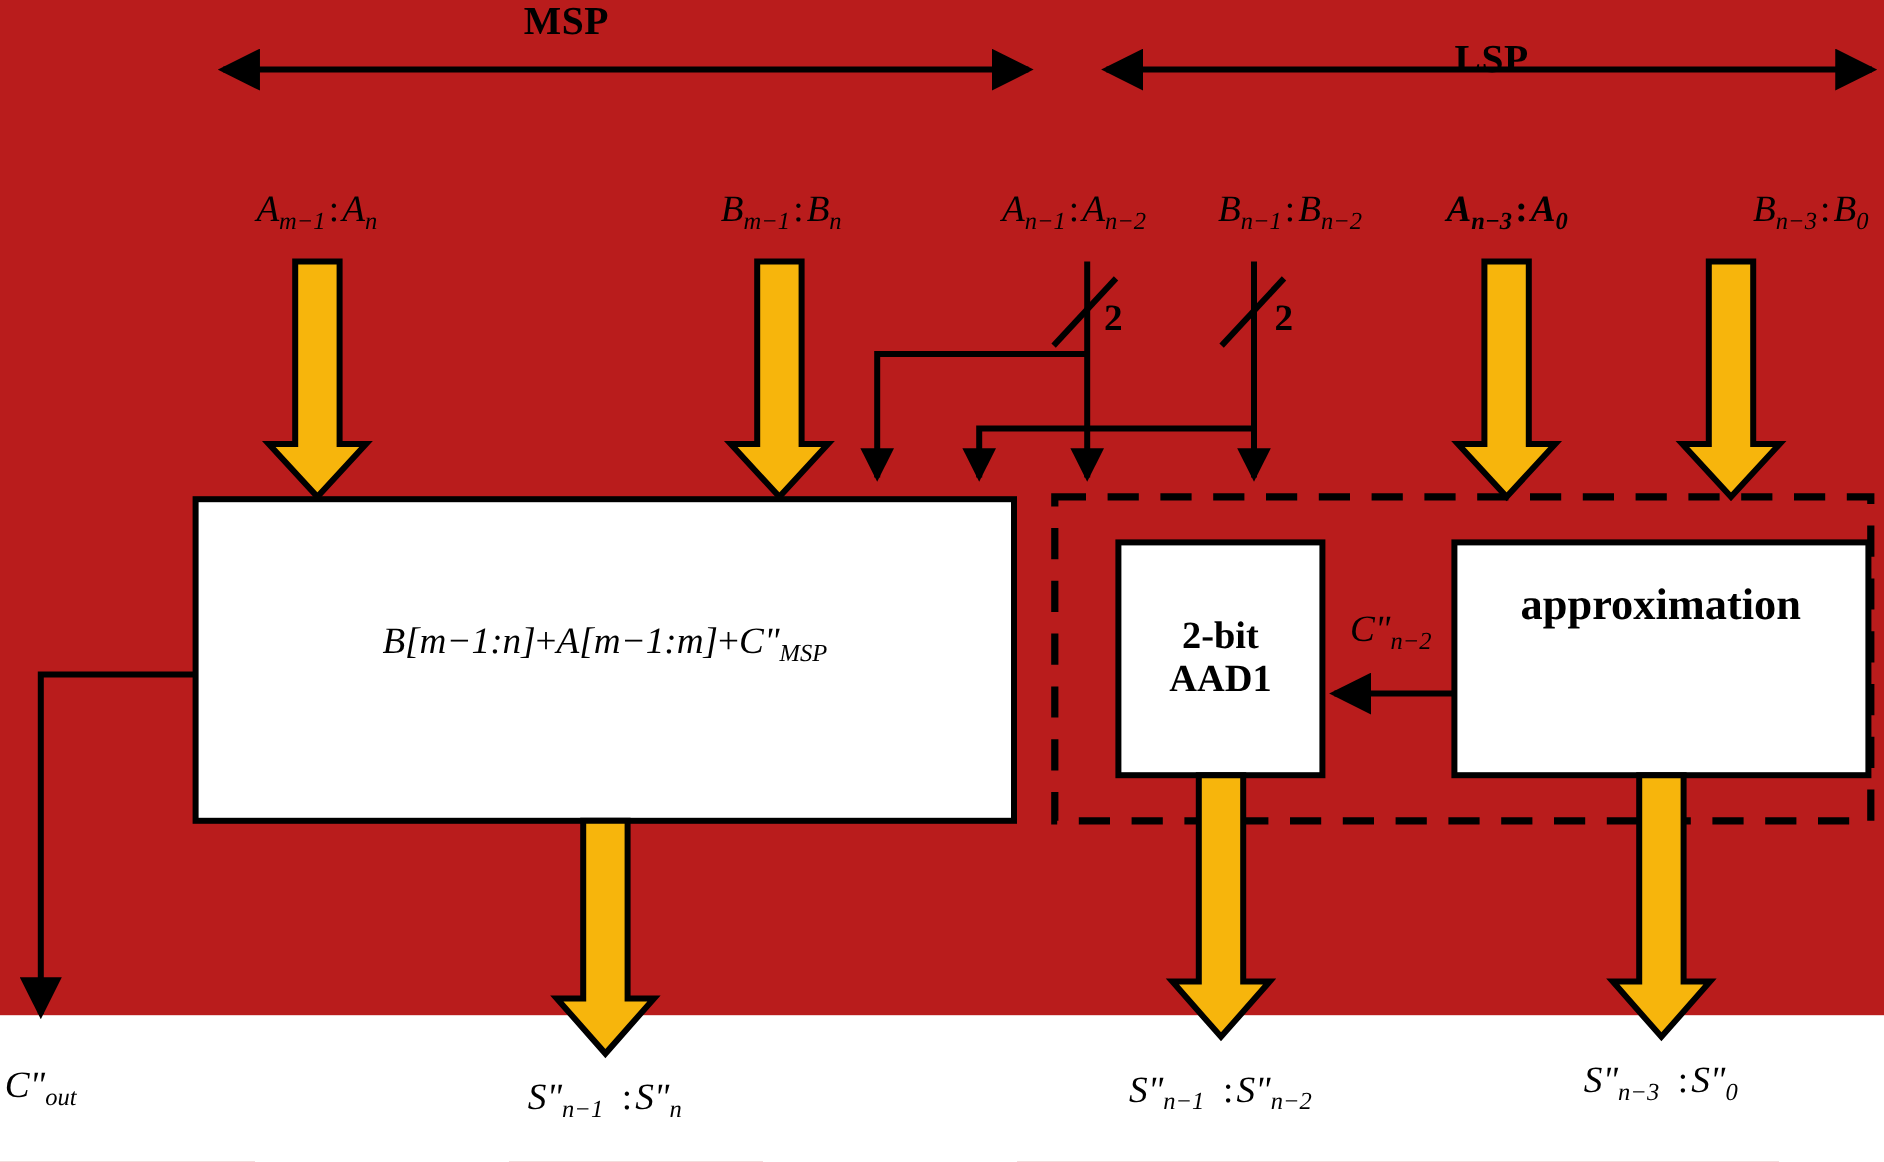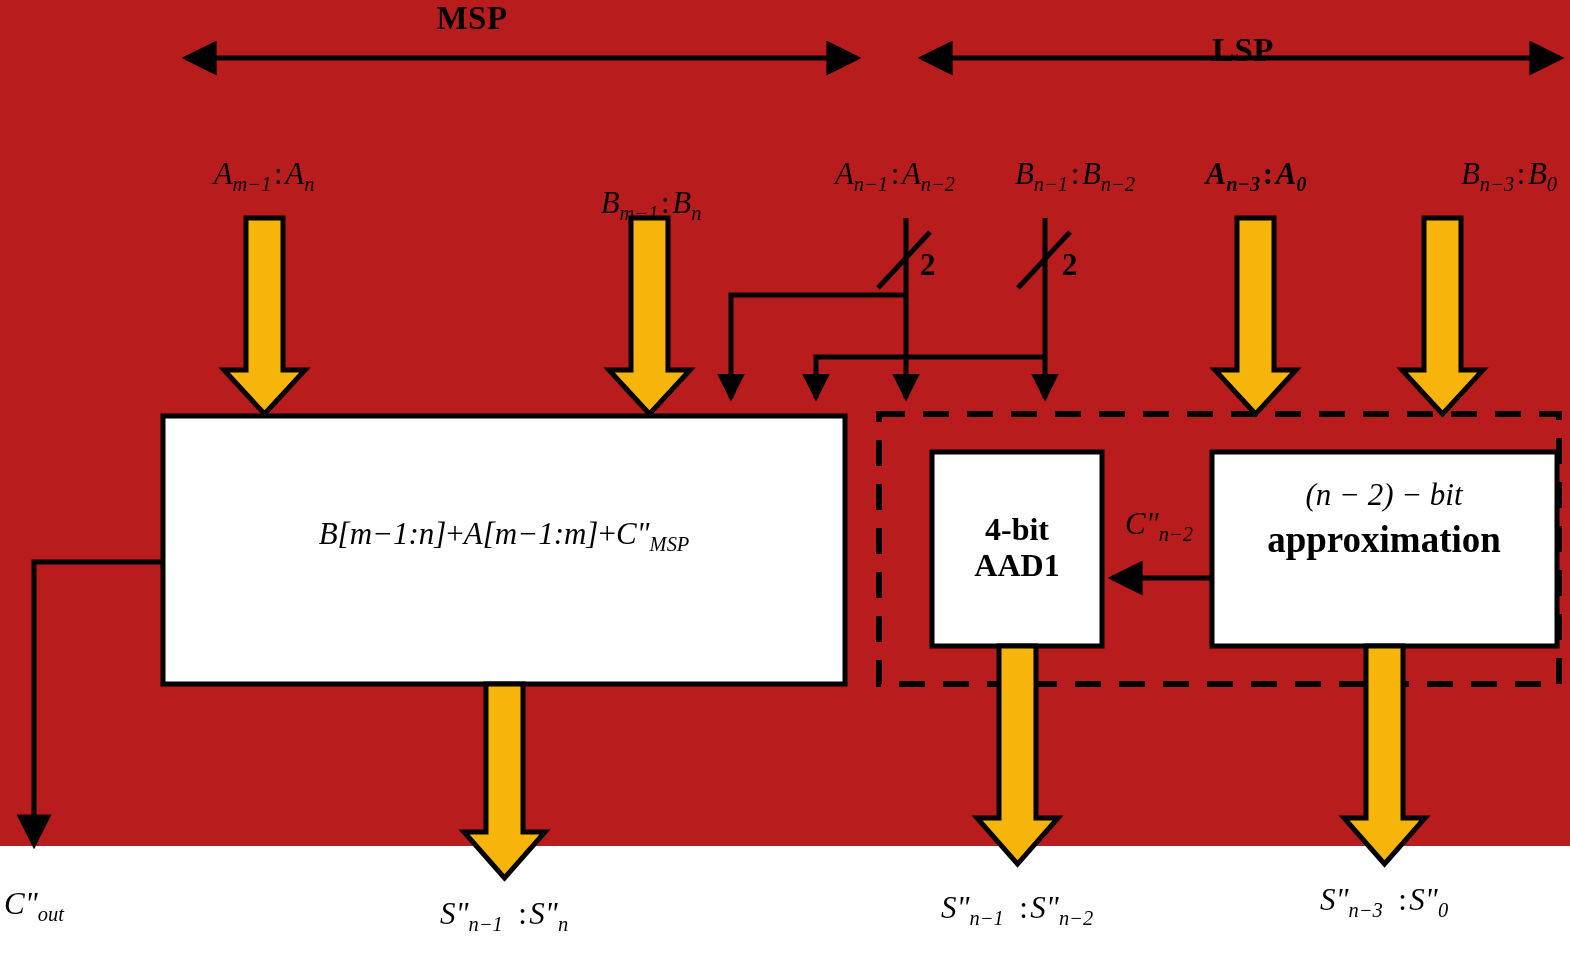--- a/index.html
+++ b/index.html
@@ -92,21 +92,21 @@
     </g>
   </svg>
 
   <div class="lbl hdr ctr" style="left:472px;top:2px;">MSP</div>
   <div class="lbl hdr ctr" style="left:1243px;top:2px;margin-top:32px;">LSP</div>
 
   <div class="lbl term mathi ctr" style="left:264px;top:158px;">
     <span>A</span><span class="sub">m−1</span><span class="pr"> </span><span class="pr">:</span><span class="pr"> </span><span>A</span><span class="sub">n</span>
   </div>
 
-  <div class="lbl term mathi ctr" style="left:651px;top:158px;margin-top:29px;">
+  <div class="lbl term mathi ctr" style="left:651px;top:158px;">
     <span>B</span><span class="sub">m−1</span><span class="pr"> </span><span class="pr">:</span><span class="pr"> </span><span>B</span><span class="sub">n</span>
   </div>
 
   <div class="lbl term mathi ctr" style="left:895px;top:158px;">
     <span>A</span><span class="sub">n−1</span><span class="pr"> </span><span class="pr">:</span><span class="pr"> </span><span>A</span><span class="sub">n−2</span>
   </div>
 
   <div class="lbl term mathi ctr" style="left:1075px;top:158px;text-align:right;">
     <span>B</span><span class="sub">n−1</span><span class="pr"> </span><span class="pr">:</span><span class="pr"> </span><span>B</span><span class="sub">n−2</span>
   </div>
@@ -120,26 +120,25 @@
   </div>
 
   <div class="lbl busnum" style="left:920px;top:249px;">2</div>
   <div class="lbl busnum" style="left:1062px;top:249px;">2</div>
 
   <div class="lbl eq mathi ctr" style="left:504px;top:518px;">
     <span>B[m−1:n]</span><span class="pr">+</span><span>A[m−1:m]</span><span class="pr">+</span><span>C"</span><span class="sub">MSP</span>
   </div>
 
   <div class="lbl blocktxt ctr" style="left:1017px;top:512px;">
-    <div class="aad">4-bit</div>
+    <div class="aad">2-bit</div>
     <div class="aad">AAD1</div>
   </div>
 
   <div class="lbl blocktxt ctr" style="left:1384px;top:478px;">
-    <div class="mathi" style="font-size:31px;">(n − 2) − bit</div>
     <div class="appx" style="margin-top:6px;">approximation</div>
   </div>
 
   <div class="lbl term mathi ctr" style="left:1159px;top:508px;">
     <span>C"</span><span class="sub">n−2</span>
   </div>
 
   <div class="lbl term mathi" style="left:4px;top:888px;">
     <span>C"</span><span class="sub">out</span>
   </div>

